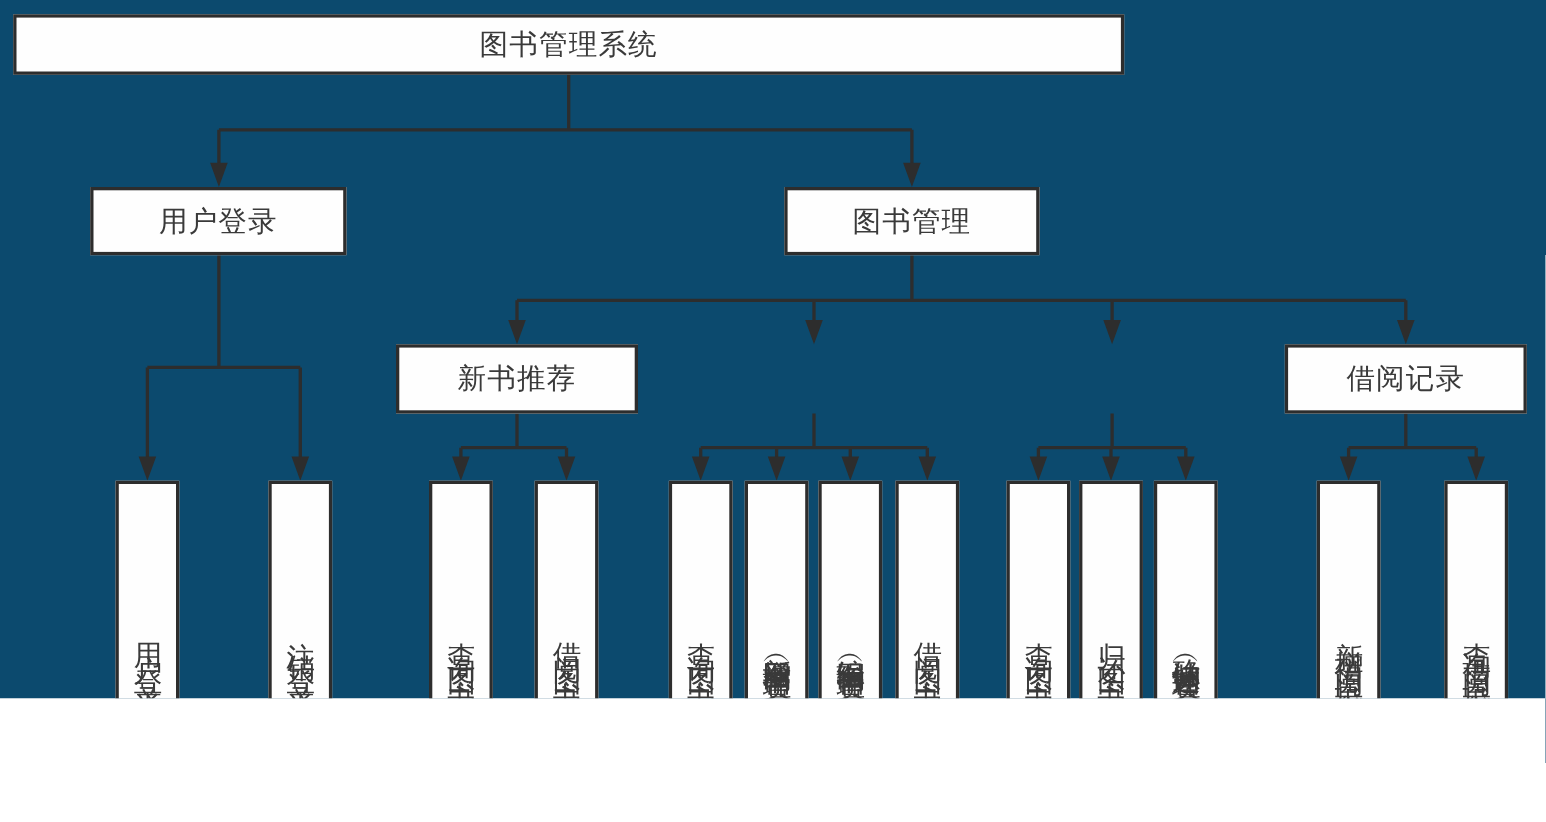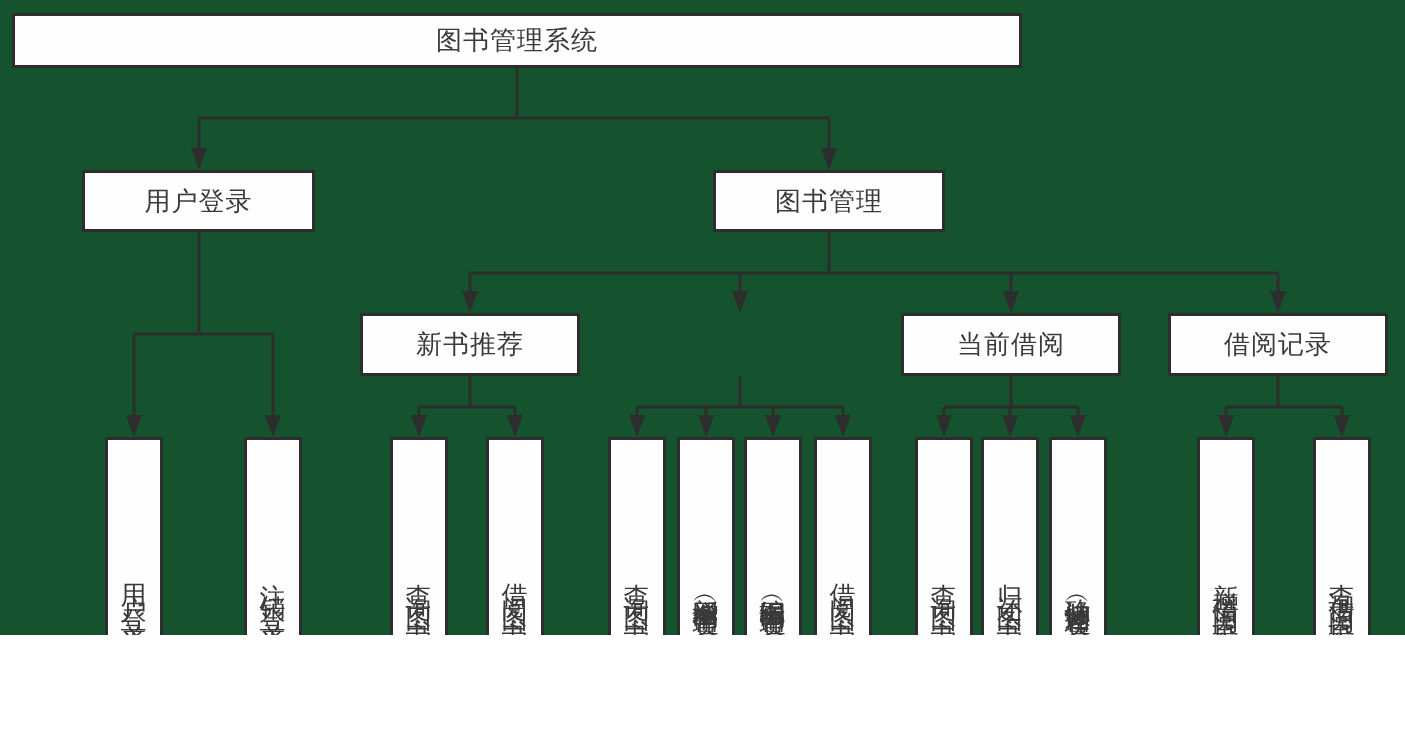--- a/index.html
+++ b/index.html
@@ -5,21 +5,21 @@
   html, body {
     margin: 0;
     padding: 0;
     background: #ffffff;
     font-family: "DejaVu Sans", "Liberation Sans", sans-serif;
   }
   .canvas {
     position: relative;
     width: 1405px;
     height: 635px;
-    background: #14532d;
+    background: #0c4a6e;
     overflow: hidden;
   }
   svg.wires {
     position: absolute;
     left: 0; top: 0;
     width: 1405px; height: 747px;
     z-index: 1;
   }
   svg.wires path {
     stroke: #2d2d2d;
@@ -120,23 +120,20 @@
   <div class="node h" style="left:82px; top:170px; width:233px; height:62px;">
     <span>用户登录</span>
   </div>
   <div class="node h" style="left:713px; top:170px; width:232px; height:62px;">
     <span>图书管理</span>
   </div>
 
   <div class="node h" style="left:360px; top:313px; width:220px; height:63px;">
     <span>新书推荐</span>
   </div>
-  <div class="node h" style="left:901px; top:313px; width:220px; height:63px;">
-    <span>当前借阅</span>
-  </div>
   <div class="node h" style="left:1168px; top:313px; width:220px; height:63px;">
     <span>借阅记录</span>
   </div>
 
   <div class="node v" style="left:105px; top:437px; width:58px; height:299px;">
     <span>用户登录</span>
   </div>
   <div class="node v" style="left:244px; top:437px; width:58px; height:299px;">
     <span>注销登录</span>
   </div>

